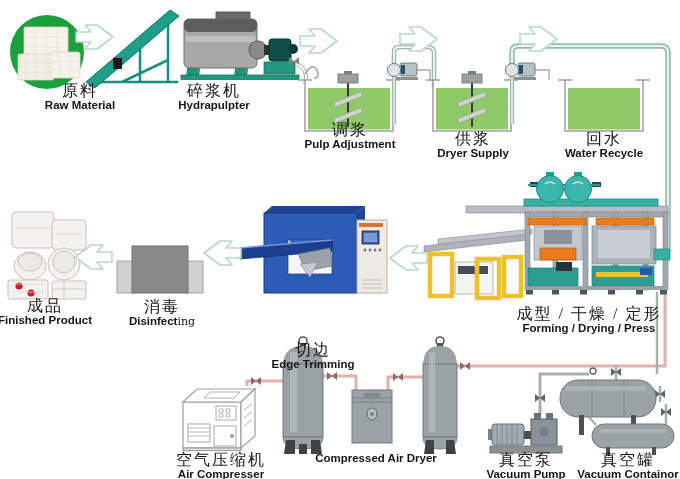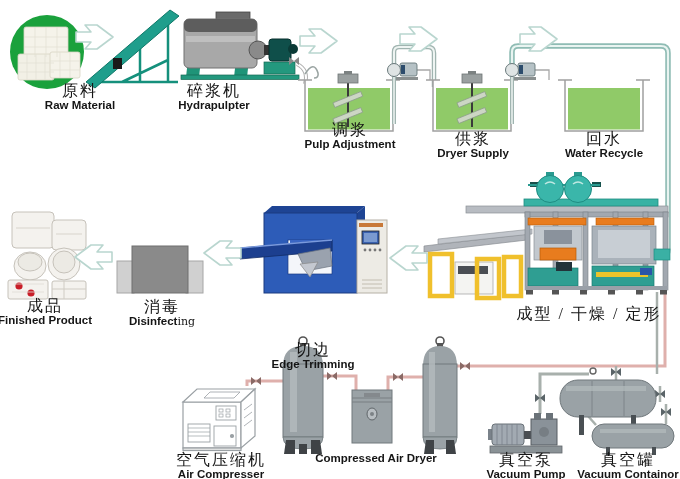--- a/index.html
+++ b/index.html
@@ -363,20 +363,21 @@
 <div class="lbl" style="left:162px;top:299px;text-align:center;">
   <div class="zh">消毒</div>
   <div class="en"><span>Disinfect</span><span class="suf">ing</span></div>
 </div>
 <div class="lbl" style="left:313px;top:298px;margin-top:44px;">
   <div class="zh">切边</div>
   <div class="en">Edge Trimming</div>
 </div>
 <div class="lbl" style="left:589px;top:298px;margin-top:8px;">
   <div class="zh">成型 / 干燥 / 定形</div>
+  <div class="en">Forming / Drying / Press</div>
 </div>
 <div class="lbl" style="left:221px;top:452px;">
   <div class="zh">空气压缩机</div>
   <div class="en">Air Compresser</div>
 </div>
 <div class="lbl" style="left:376px;top:452px;">
   <div class="en">Compressed Air Dryer</div>
 </div>
 <div class="lbl" style="left:526px;top:452px;">
   <div class="zh">真空泵</div>

